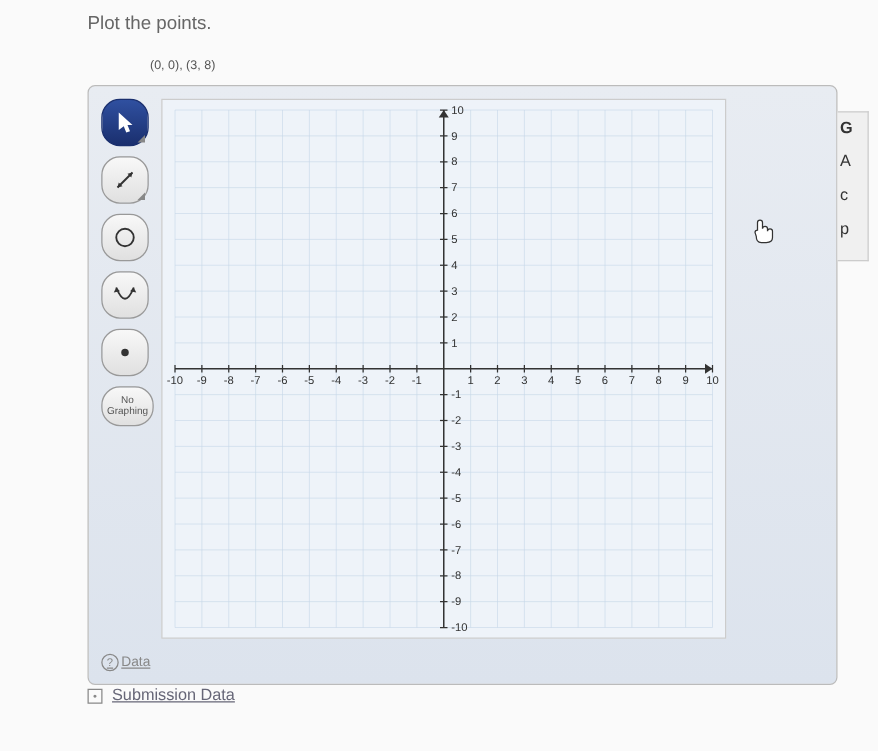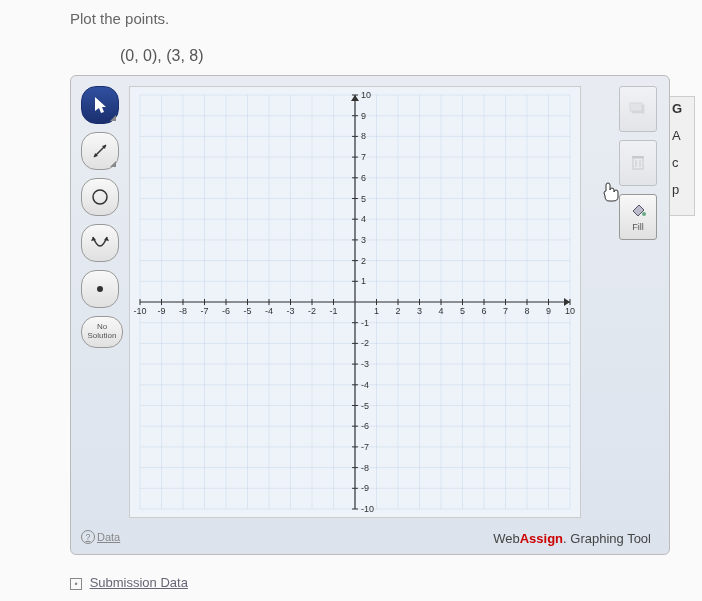--- a/index.html
+++ b/index.html
@@ -13,21 +13,21 @@
       box-sizing: border-box;
     }
     .instruction {
       font-size: 15px;
       margin-bottom: 20px;
       color: #666;
     }
     .points-text {
       margin-left: 50px;
       margin-bottom: 10px;
-      font-size: 16px;
+      font-size: 10px;
       color: #555;
     }
     .graph-panel {
       border: 1px solid #bbb;
       border-radius: 6px;
       background: linear-gradient(#e8ecf2, #dce3ed);
       padding: 10px;
       position: relative;
       width: 600px;
       height: 480px;
@@ -148,21 +148,20 @@
       right: 18px;
       bottom: 8px;
       font-size: 13px;
       color: #444;
     }
     .footer-text .wa {
       color: #c00;
       font-weight: bold;
     }
     .submission {
-      margin-top: 20px;
       font-size: 13px;
     }
     .submission a {
       color: #667;
       text-decoration: underline;
     }
     .sub-icon {
       display: inline-block;
       width: 10px;
       height: 10px;
@@ -230,21 +229,21 @@
         <polygon points="17,4 14,7 19,8" fill="#333"></polygon>
       </svg>
     </div>
     <div class="tool-button">
       <svg width="20" height="20">
         <circle cx="10" cy="10" r="3" fill="#333"></circle>
       </svg>
     </div>
     <div class="tool-button no-solution">
       <div>No</div>
-      <div>Solution</div>
+      <div>Graphing</div>
     </div>
   </div>
 
   <div class="grid-canvas">
     <svg viewBox="0 0 450 430">
       <g id="grid-lines">
           <line x1="10" y1="8" x2="10" y2="422" stroke="#c7d7e8" stroke-width="0.5"></line>
           <line x1="31.5" y1="8" x2="31.5" y2="422" stroke="#c7d7e8" stroke-width="0.5"></line>
           <line x1="53" y1="8" x2="53" y2="422" stroke="#c7d7e8" stroke-width="0.5"></line>
           <line x1="74.5" y1="8" x2="74.5" y2="422" stroke="#c7d7e8" stroke-width="0.5"></line>
@@ -371,61 +370,33 @@
           <line x1="222" y1="49.4" x2="228" y2="49.4" stroke="#333" stroke-width="1"></line>
           <text x="231" y="52.4" text-anchor="start">8</text>
           <line x1="222" y1="28.7" x2="228" y2="28.7" stroke="#333" stroke-width="1"></line>
           <text x="231" y="31.7" text-anchor="start">9</text>
           <line x1="222" y1="8" x2="228" y2="8" stroke="#333" stroke-width="1"></line>
           <text x="231" y="11" text-anchor="start">10</text>
         </g>
     </svg>
   </div>
 
-  <div class="right-toolbar">
-    <div class="right-button disabled">
-      <svg width="20" height="18">
-        <rect x="4" y="6" width="12" height="8" fill="#ccc" stroke="#aaa" stroke-width="0.5"></rect>
-        <rect x="2" y="4" width="12" height="8" fill="#ddd" stroke="#aaa" stroke-width="0.5"></rect>
-      </svg>
-      <span style="font-size:8px;color:#aaa;"></span>
-    </div>
-    <div class="right-button disabled">
-      <svg width="16" height="18">
-        <rect x="3" y="5" width="10" height="11" fill="none" stroke="#aaa" stroke-width="1"></rect>
-        <rect x="2" y="3" width="12" height="2" fill="#aaa"></rect>
-        <line x1="6" y1="7" x2="6" y2="14" stroke="#aaa" stroke-width="1"></line>
-        <line x1="10" y1="7" x2="10" y2="14" stroke="#aaa" stroke-width="1"></line>
-      </svg>
-      <span style="font-size:8px;color:#aaa;"></span>
-    </div>
-    <div class="right-button">
-      <svg width="18" height="18">
-        <path d="M4 9 L10 3 L15 8 L9 14 Z" fill="#bbc" stroke="#556" stroke-width="1"></path>
-        <circle cx="15" cy="12" r="2" fill="#6a8"></circle>
-      </svg>
-      <span>Fill</span>
-    </div>
-  </div>
 
   <div class="side-panel">
     <span style="font-weight:bold">G</span>
     <span>A</span>
     <span>c</span>
     <span>p</span>
   </div>
 
   <a class="help-link" href="#">
     <span class="help-icon">?</span>
     <span>Data</span>
   </a>
 
-  <div class="footer-text">
-    <span>Web</span><span class="wa">Assign</span><span>. Graphing Tool</span>
-  </div>
 
   <svg class="cursor-overlay" style="left:530px; top:105px;">
     <path d="M5 10 L5 4 Q5 2 7 2 Q9 2 9 4 L9 9 Q9 7 11 7 Q13 7 13 9 L13 11 Q13 9 15 9 Q17 9 17 11 L17 16 Q17 20 12 20 L8 20 Q4 20 4 15 L3 12 Q3 10 5 10 Z" fill="#fff" stroke="#333" stroke-width="1"></path>
   </svg>
 
 </div>
 
 <div class="submission">
   <span class="sub-icon">•</span>
   <a href="#">Submission Data</a>

